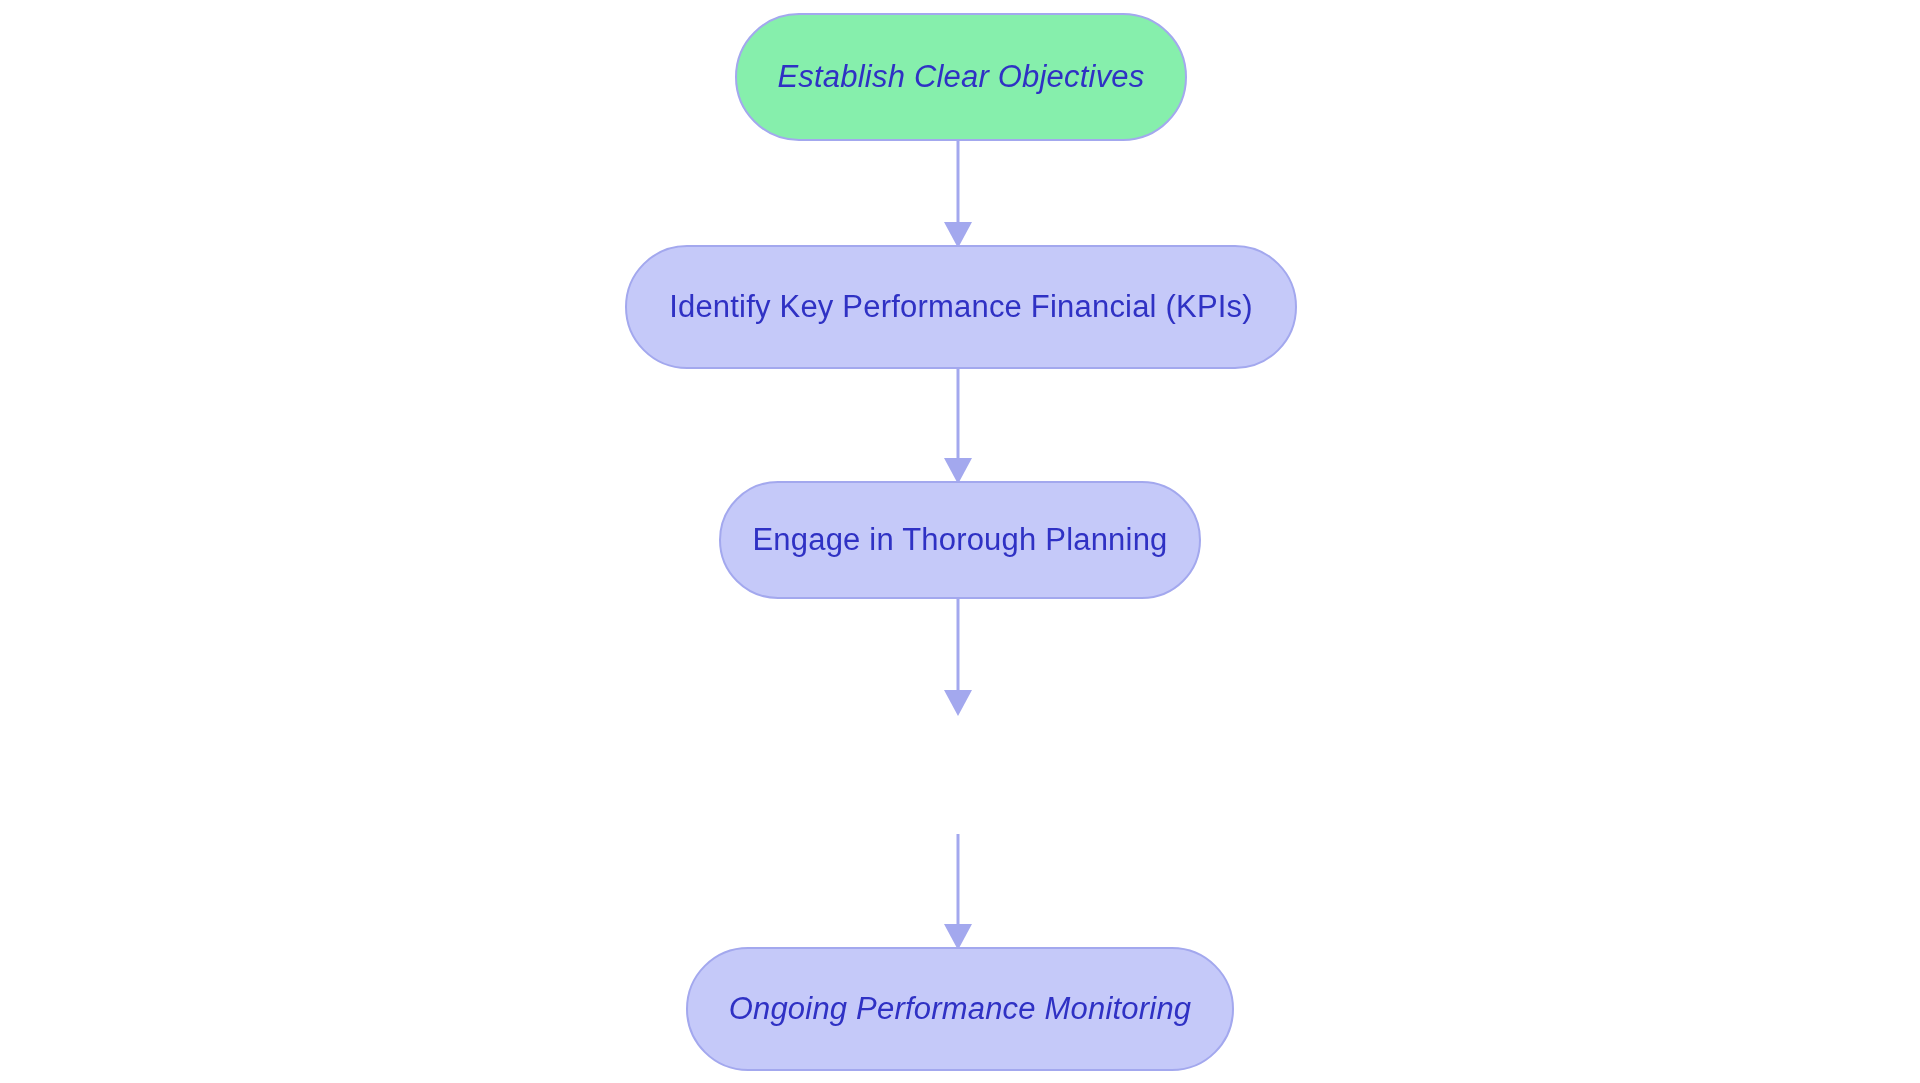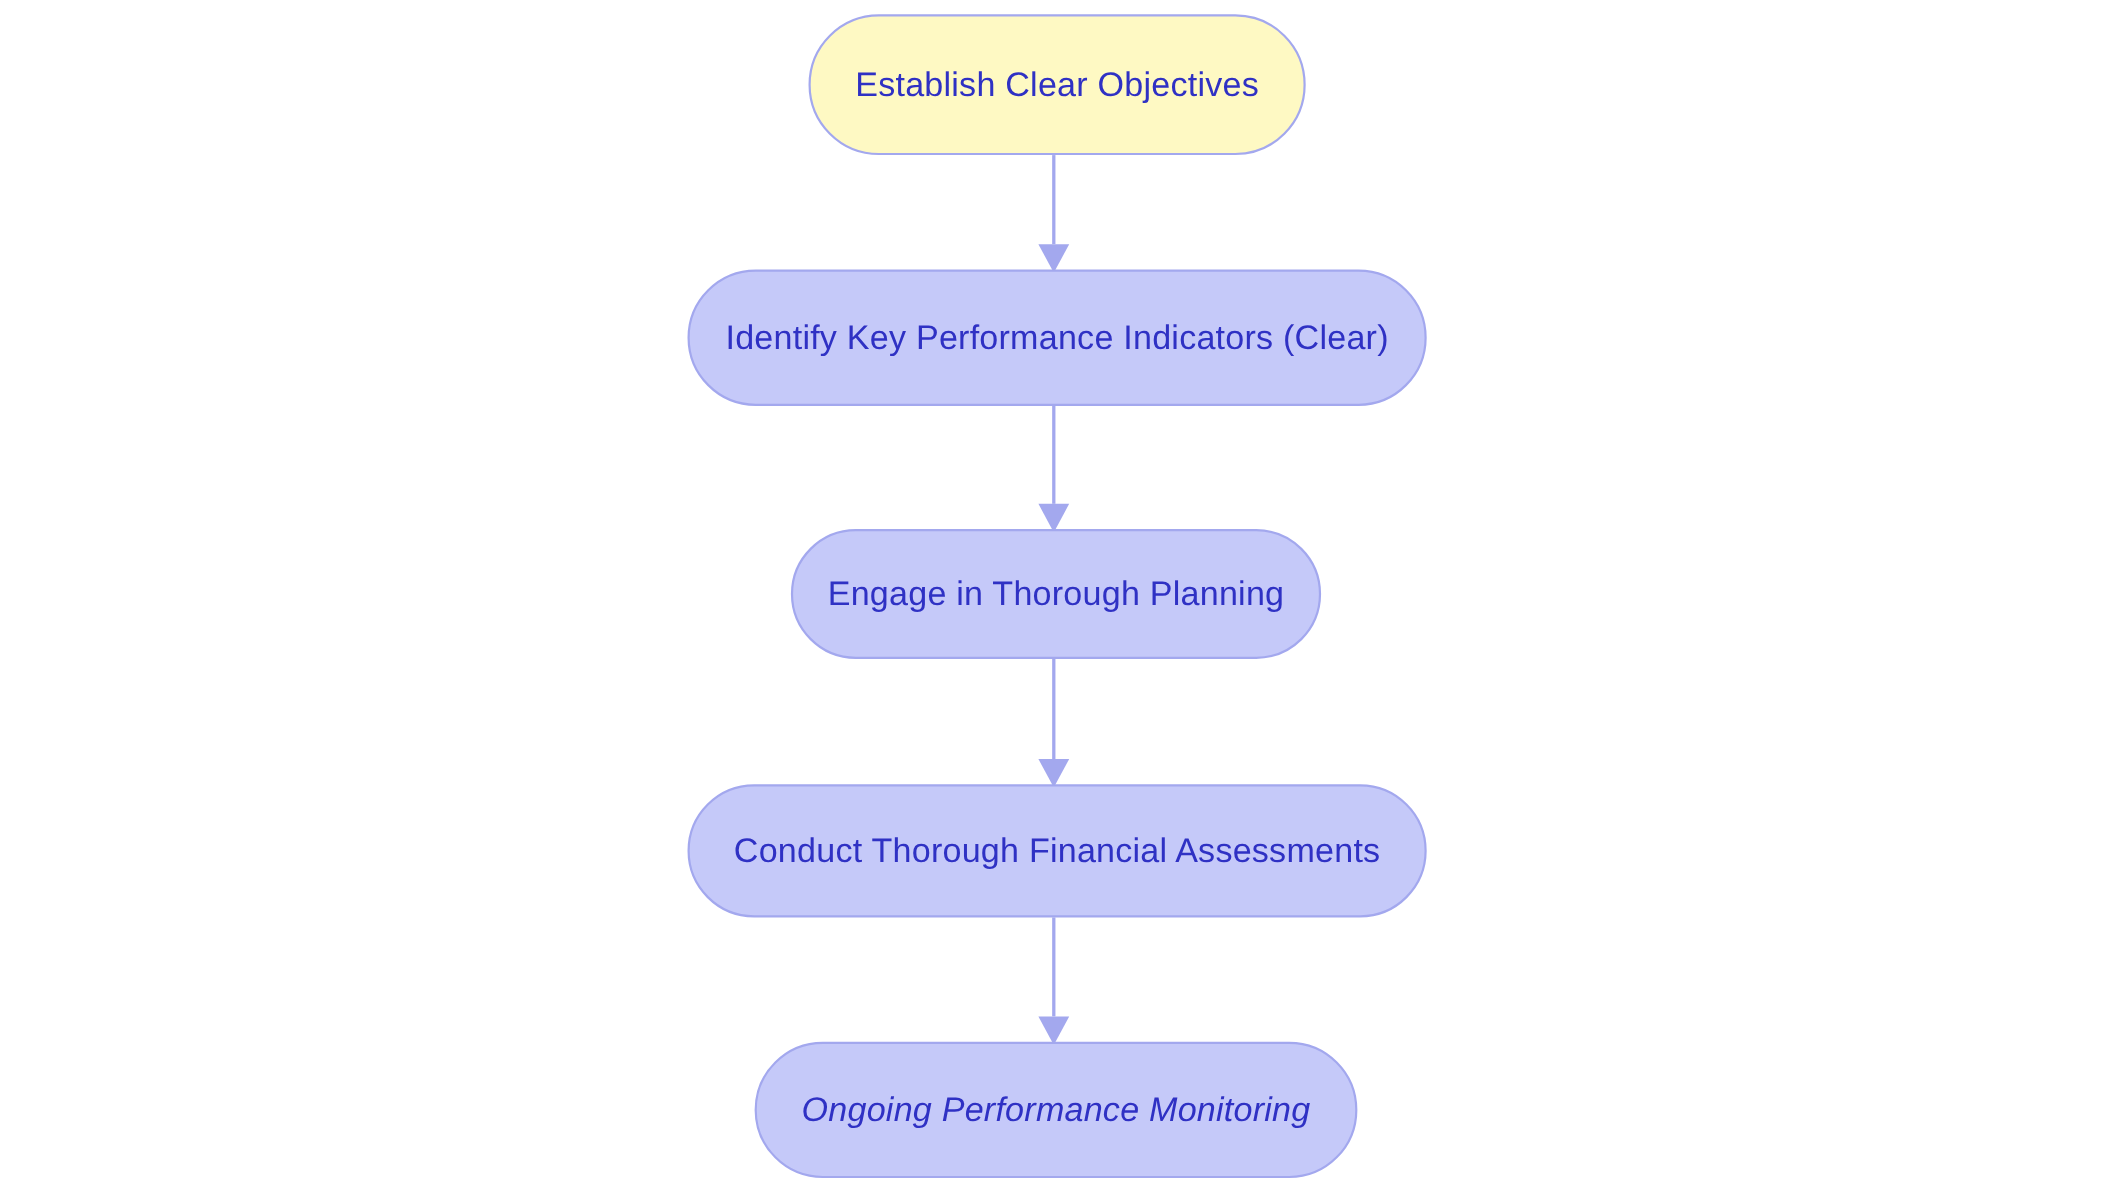--- a/index.html
+++ b/index.html
@@ -95,34 +95,31 @@
     </g>
 
     <g>
       <line x1="958" y1="834" x2="958" y2="924" stroke="#a3a8ee" stroke-width="3"></line>
       <polygon points="944,924 972,924 958,950" fill="#a3a8ee"></polygon>
     </g>
   </svg>
 
   <div id="node-layer">
 
-    <div class="flow-node" id="node-0" style="background: #fef9c3; border-color: rgb(163, 168, 238);">
+    <div class="flow-node" id="node-0" style="background: #86efac; border-color: rgb(163, 168, 238); font-style: italic;">
       <span class="flow-node-label" style="color: rgb(47, 49, 196);">Establish Clear Objectives</span>
     </div>
 
     <div class="flow-node" id="node-1" style="background: rgb(197, 201, 249); border-color: rgb(163, 168, 238);">
-      <span class="flow-node-label" style="color: rgb(47, 49, 196);">Identify Key Performance Indicators (Clear)</span>
+      <span class="flow-node-label" style="color: rgb(47, 49, 196);">Identify Key Performance Financial (KPIs)</span>
     </div>
 
     <div class="flow-node" id="node-2" style="background: rgb(197, 201, 249); border-color: rgb(163, 168, 238);">
       <span class="flow-node-label" style="color: rgb(47, 49, 196);">Engage in Thorough Planning</span>
     </div>
 
-    <div class="flow-node" id="node-3" style="background: rgb(197, 201, 249); border-color: rgb(163, 168, 238);">
-      <span class="flow-node-label" style="color: rgb(47, 49, 196);">Conduct Thorough Financial Assessments</span>
-    </div>
 
     <div class="flow-node" id="node-4" style="background: rgb(197, 201, 249); border-color: rgb(163, 168, 238); font-style: italic;">
       <span class="flow-node-label" style="color: rgb(47, 49, 196);">Ongoing Performance Monitoring</span>
     </div>
 
   </div>
 </div>
 
 </body></html>

